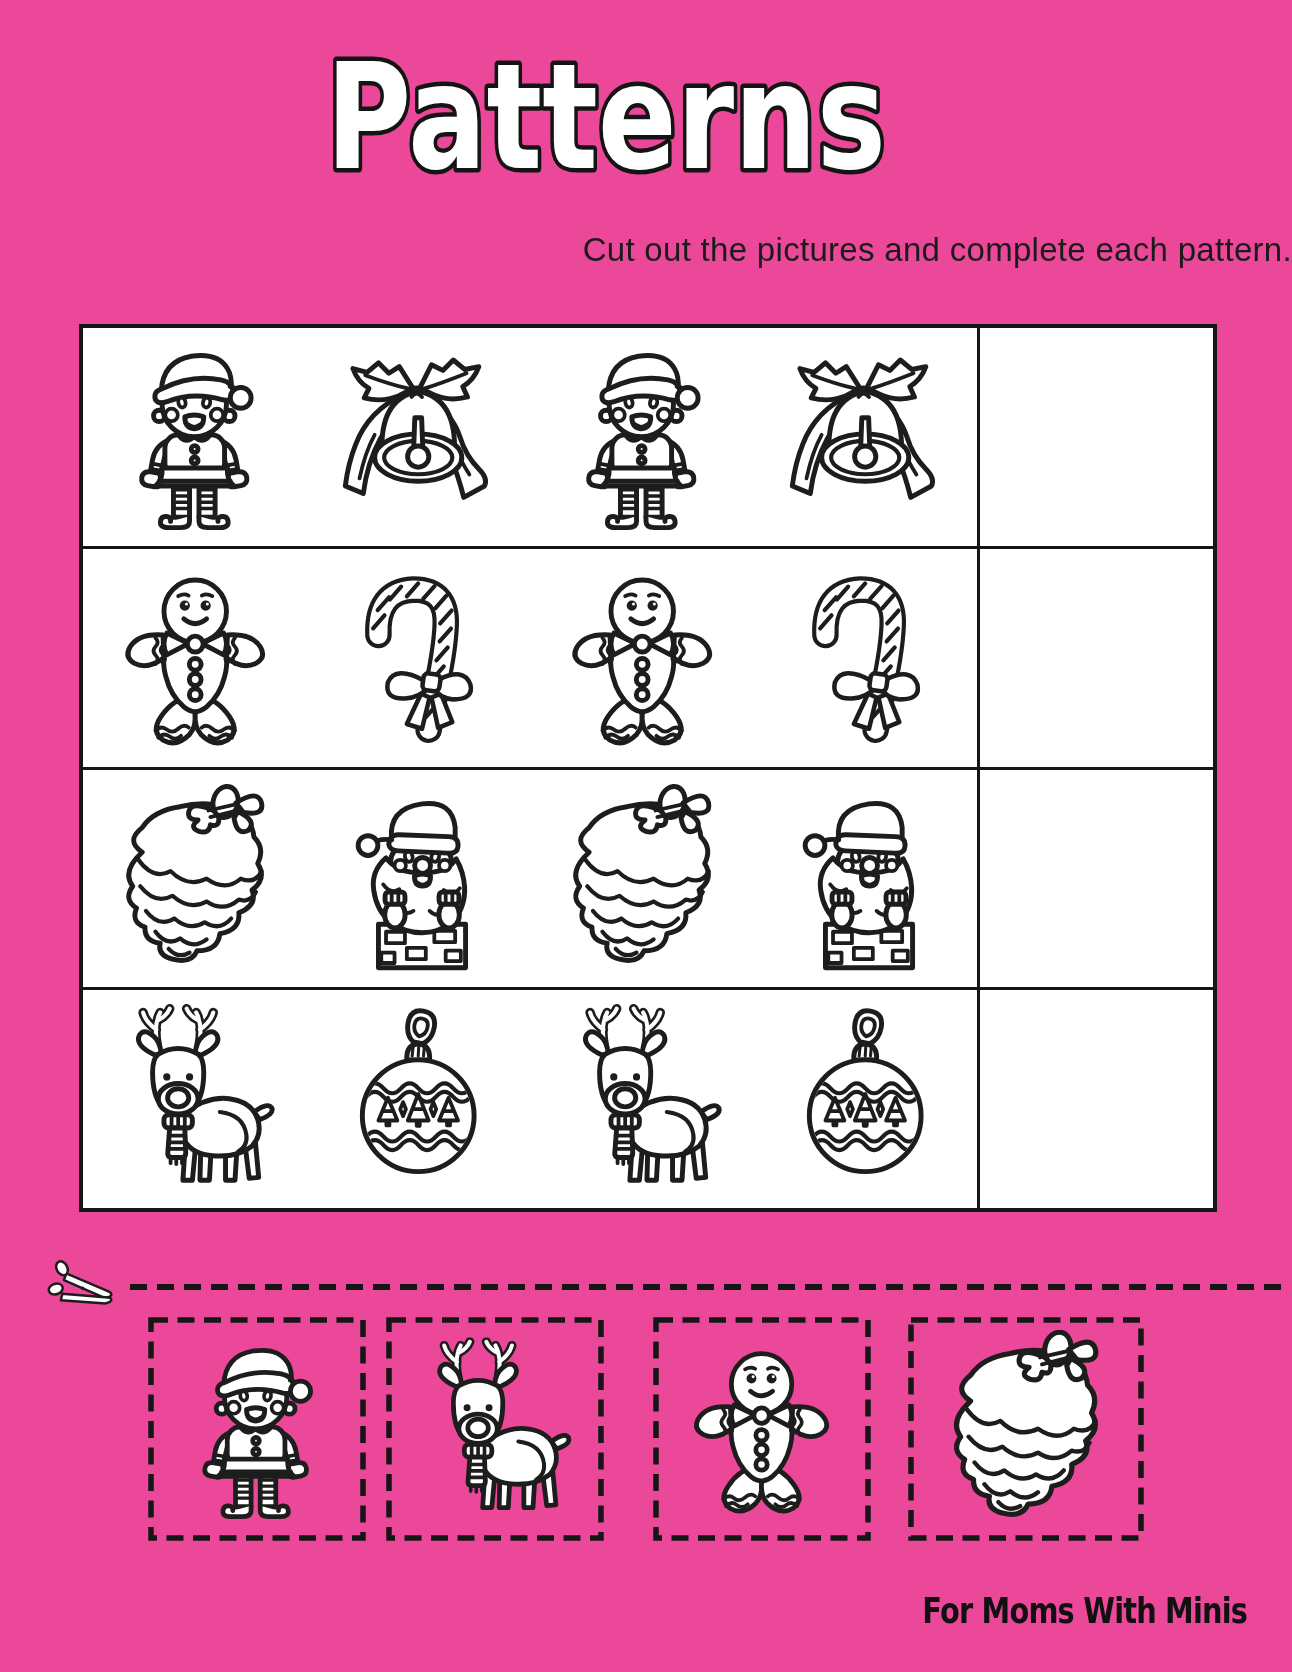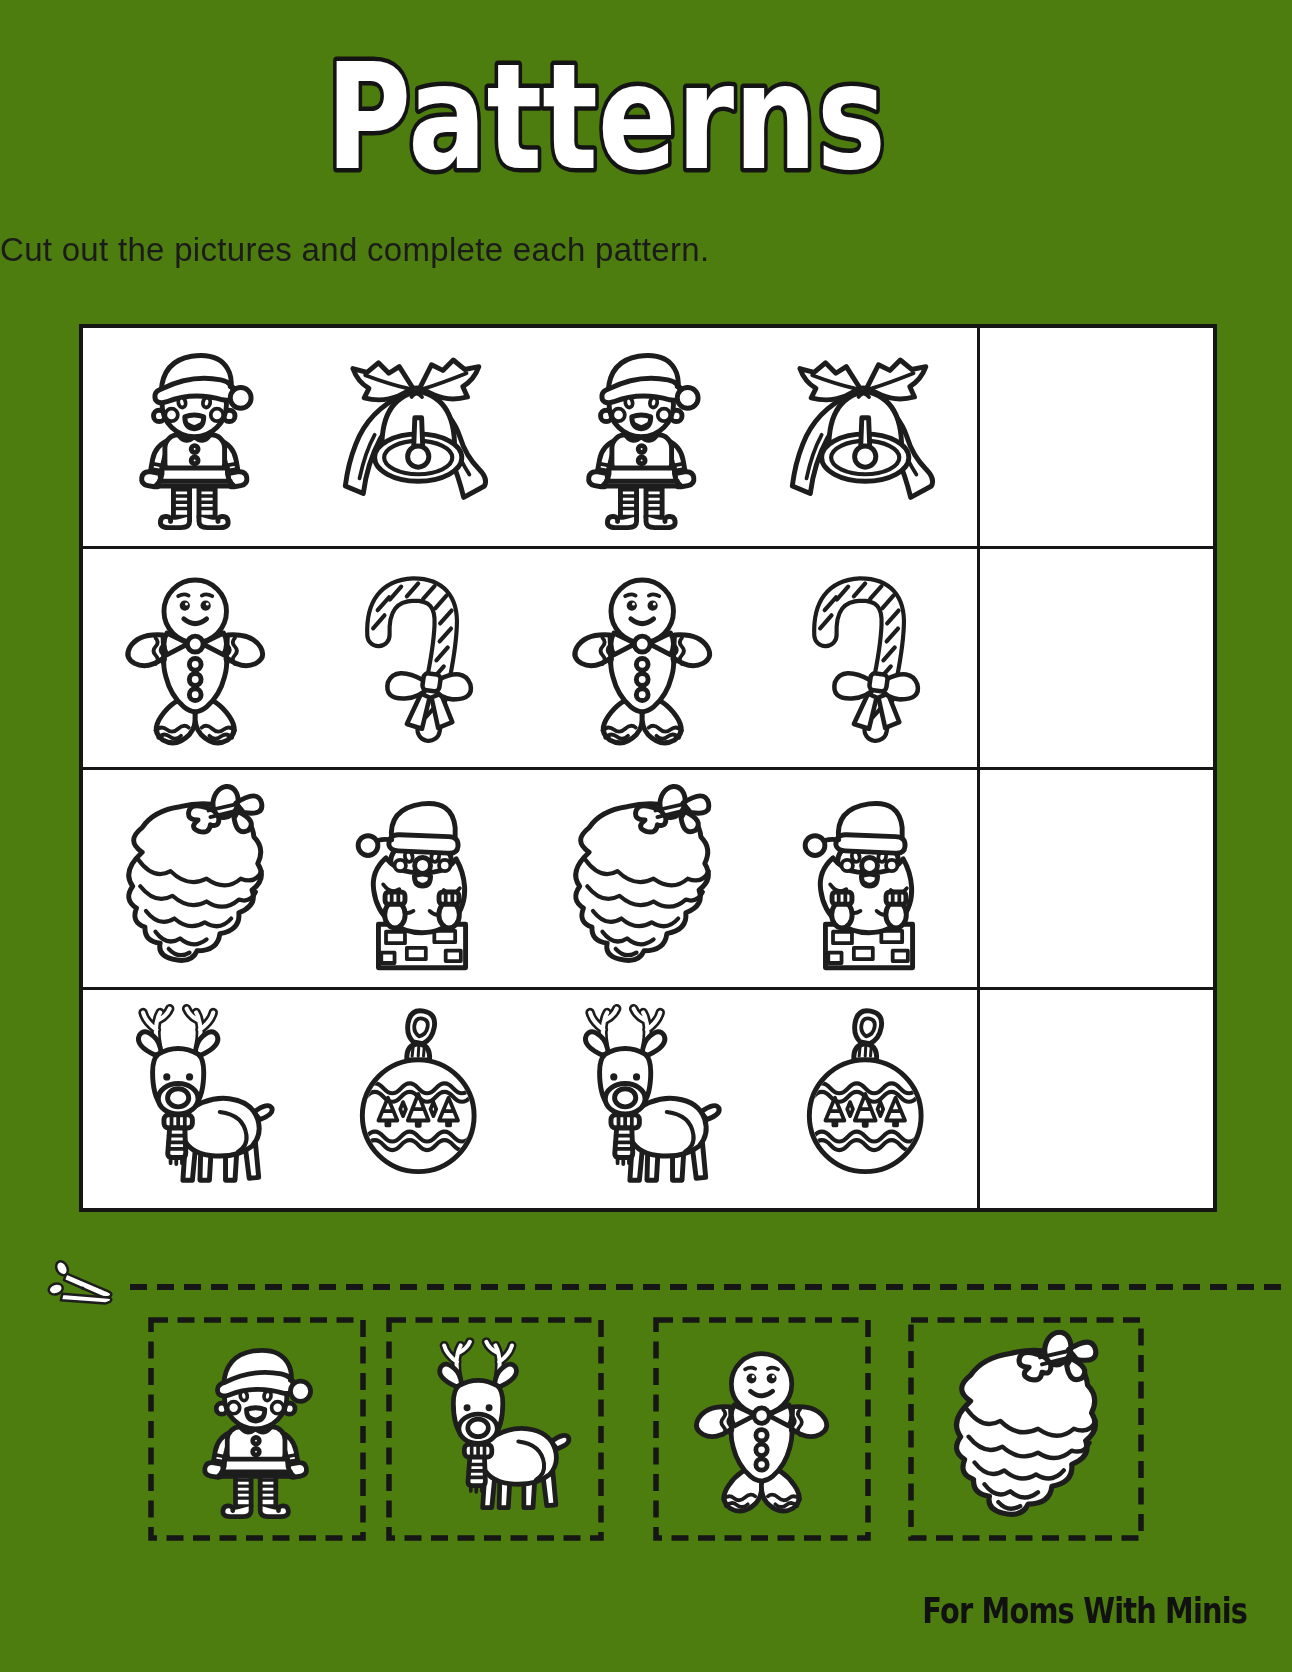--- a/index.html
+++ b/index.html
@@ -1,22 +1,22 @@
 <!DOCTYPE html>
 <html><head>
 <meta charset="utf-8">
 <style>
   *{box-sizing:border-box}
   html,body{margin:0;padding:0}
   body{width:1292px;height:1672px;background:#fff;font-family:"Liberation Sans",sans-serif;position:relative}
-  .page{position:absolute;inset:0;background:#4d7c0f;overflow:hidden}
+  .page{position:absolute;inset:0;background:#ec4899;overflow:hidden}
   .defs-svg{position:absolute;width:0;height:0;overflow:hidden}
   .title-svg{position:absolute;left:286px;top:38px;width:640px;height:170px}
   .title-text{font-family:"DejaVu Sans",sans-serif;font-weight:bold;font-size:146px;fill:#ffffff;stroke:#141414;stroke-width:9px;paint-order:stroke fill;stroke-linejoin:round}
-  .instruction{position:absolute;left:0;top:231px;width:100%;margin:0;text-align:left;font-size:33px;color:#1b1b1b;letter-spacing:.3px}
+  .instruction{position:absolute;left:0;top:231px;width:100%;margin:0;text-align:right;font-size:33px;color:#1b1b1b;letter-spacing:.3px}
   .grid{position:absolute;left:79px;top:324px;width:1138px;height:888px;border:4px solid #161616;display:flex;flex-direction:column;background:#fff}
   .grid-row{flex:1;display:flex;border-bottom:3px solid #161616;min-height:0}
   .grid-row:last-child{border-bottom:none}
   .row-cells{flex:1;display:flex;min-width:0}
   .cell{flex:1;display:flex;align-items:center;justify-content:center;min-width:0}
   .cell .art{width:87%;height:87%}
   .answer-cell{width:236px;border-left:3px solid #161616;background:#fff}
   .scissors-svg{position:absolute;left:46px;top:1250px;width:78px;height:78px}
   .dashed-line{position:absolute;left:130px;top:1284px;width:1160px;height:6px;
      background:repeating-linear-gradient(90deg,#161616 0 17px,transparent 17px 27px)}

